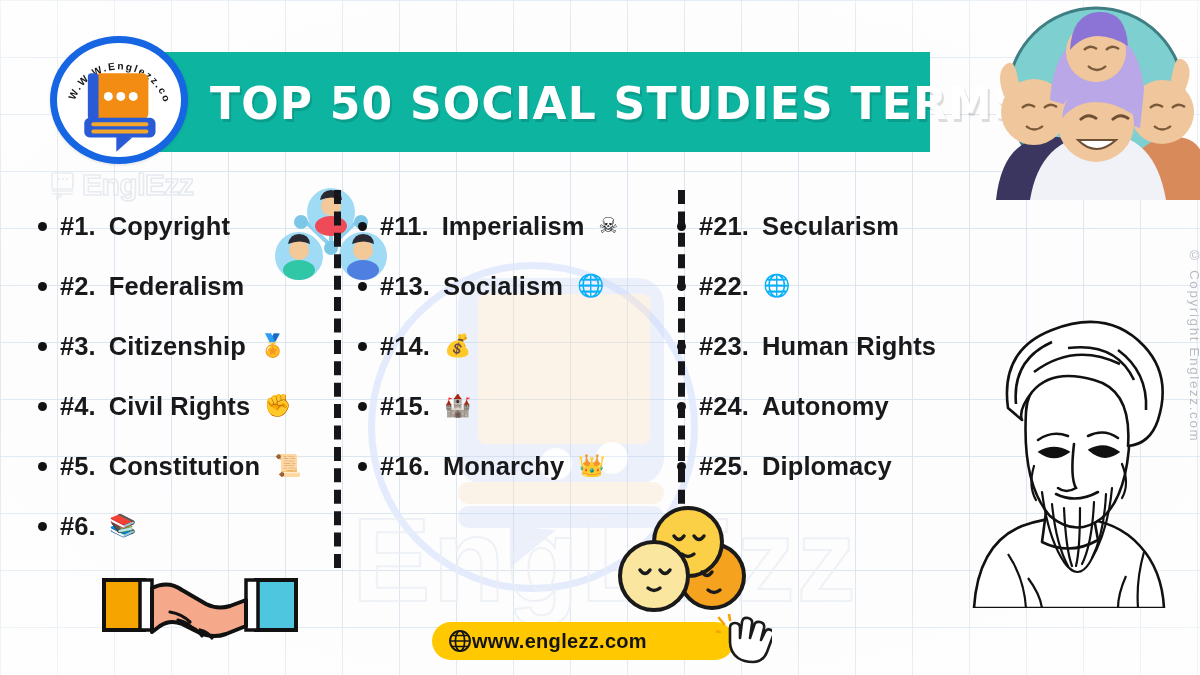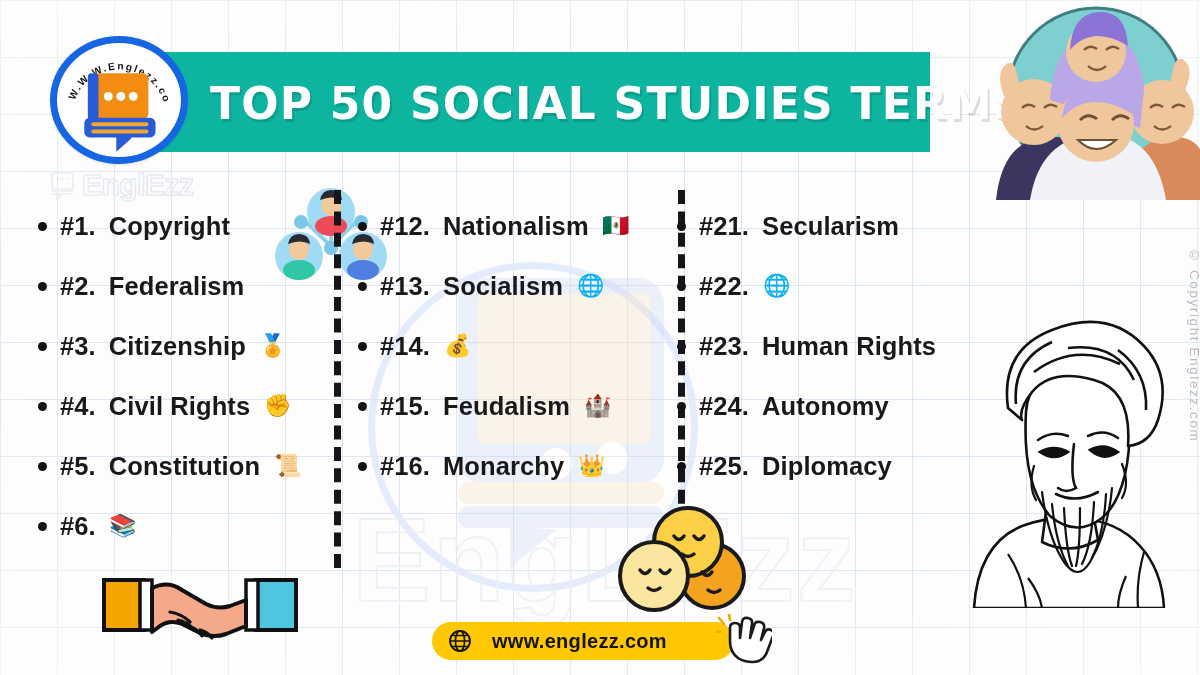--- a/index.html
+++ b/index.html
@@ -111,21 +111,21 @@
   
   .handshake{ position:absolute; left:96px; top:562px; width:208px; height:84px; z-index:9; }
 
   
   .scholar{ position:absolute; right:2px; top:316px; width:230px; height:292px; z-index:9; }
 
   
   .footer{
     position:absolute; left:432px; top:622px; width:302px; height:38px;
     background:#ffc800; border-radius:19px; z-index:12;
-    display:flex; align-items:center; gap:20px; padding-left:16px;
+    display:flex; align-items:center; gap:0; padding-left:16px;
   }
   .footer .fglobe{ width:24px; height:24px; flex:0 0 24px; }
   .footer .furl{
     font-size:20px; font-weight:800; color:#141414; letter-spacing:.3px;
     font-family:"Liberation Sans",sans-serif;
   }
   .hand-click{ position:absolute; left:716px; top:614px; width:56px; height:52px; z-index:13; }
 
   
   .copyright{
@@ -307,39 +307,38 @@
       <div class="item">
         <span class="bullet"></span>
         <span class="label">#6.</span>
         <span class="emo">📚</span>
       </div>
     </div>
 
     <div class="col col2">
       <div class="item">
         <span class="bullet"></span>
-        <span class="label">#12.</span>
-        <span class="label">Nationalism</span>
-        <span class="emo">🇲🇽</span>
+        <span class="label">#11.</span>
+        <span class="label">Imperialism</span>
+        <span class="emo">☠</span>
       </div>
       <div class="item">
         <span class="bullet"></span>
         <span class="label">#13.</span>
         <span class="label">Socialism</span>
         <span class="emo">🌐</span>
       </div>
       <div class="item">
         <span class="bullet"></span>
         <span class="label">#14.</span>
         <span class="emo">💰</span>
       </div>
       <div class="item">
         <span class="bullet"></span>
         <span class="label">#15.</span>
-        <span class="label">Feudalism</span>
         <span class="emo">🏰</span>
       </div>
       <div class="item">
         <span class="bullet"></span>
         <span class="label">#16.</span>
         <span class="label">Monarchy</span>
         <span class="emo">👑</span>
       </div>
     </div>
 

